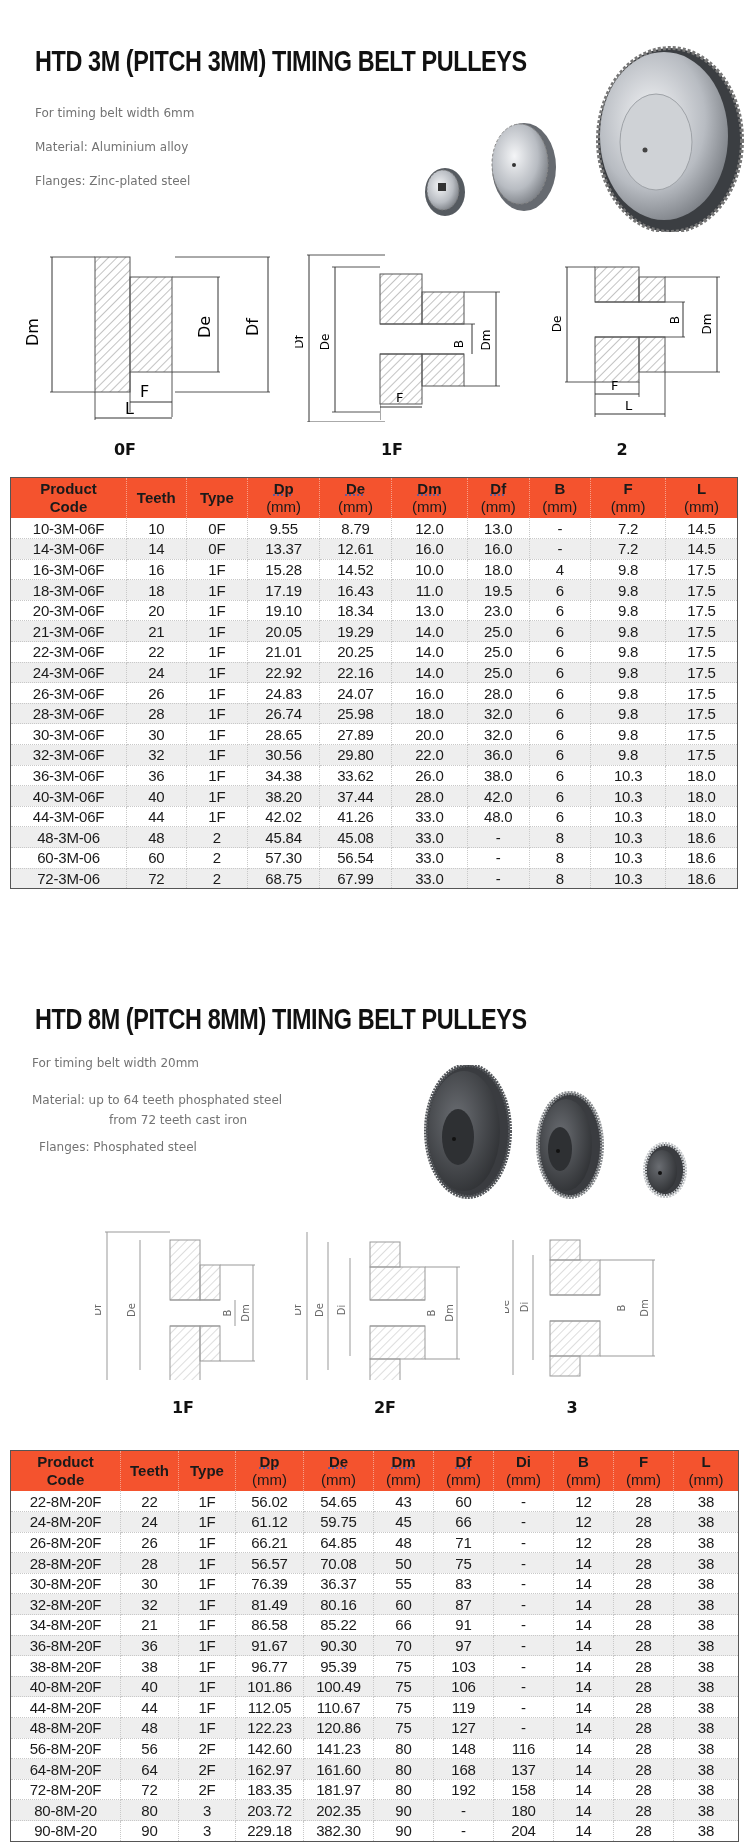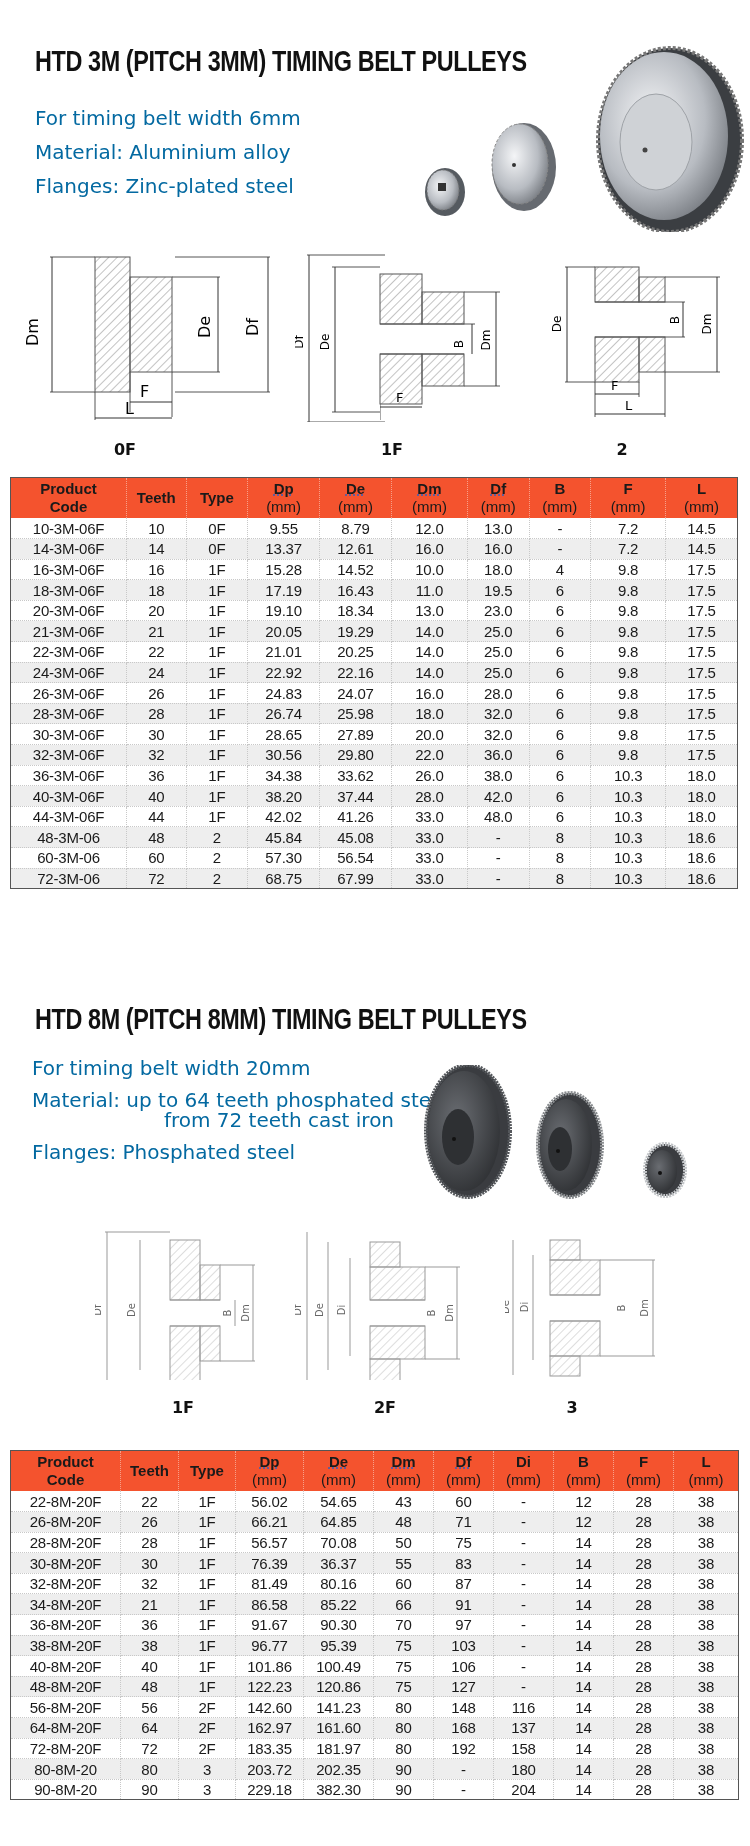--- a/index.html
+++ b/index.html
@@ -5,21 +5,21 @@
   * { box-sizing: border-box; margin: 0; padding: 0; }
   html, body { width: 750px; background: #ffffff; }
   body { font-family: "Liberation Sans", sans-serif; color: #111; position: relative; height: 1846px; overflow: hidden; }
   .section { position: absolute; left: 0; width: 750px; }
   .title {
     position: absolute; left: 35px;
     font-family: "Liberation Sans", sans-serif; font-weight: bold;
     font-size: 30px; letter-spacing: -0.5px; transform: scaleX(0.78); transform-origin: left center;
     color: #111; text-transform: uppercase; white-space: nowrap;
   }
-  .spec { position: absolute; left: 35px; font-family: "DejaVu Sans", sans-serif; font-size: 20px; color: #0369a1; white-space: nowrap; text-align: center; }
+  .spec { position: absolute; left: 35px; font-family: "DejaVu Sans", sans-serif; font-size: 12px; color: #737373; white-space: nowrap; }
   .spec .indent { display: block; padding-left: 77px; }
   .photo { position: absolute; }
   .diagram { position: absolute; }
   .diag-label { position: absolute; font-family: "DejaVu Sans", sans-serif; font-weight: bold; font-size: 16px; color: #111; text-align: center; width: 60px; }
   table.spec-table {
     position: absolute; left: 10px; width: 728px; border-collapse: collapse;
     font-family: "Liberation Sans", sans-serif; font-size: 15px; table-layout: fixed;
     border: 1.5px solid #555;
   }
   table.spec-table th {
@@ -406,21 +406,21 @@
 </div>
 
 <div class="section" style="top:990px; height:856px;">
   <h1 class="title" style="top:12px;">HTD 8M (PITCH 8MM)  TIMING BELT PULLEYS</h1>
 
   <div class="spec" style="top:66px; left:32px;">For timing belt width 20mm</div>
   <div class="spec" style="top:100px; left:32px; line-height:20px;">
     <span>Material: up to 64 teeth phosphated steel</span>
     <span class="indent">from 72 teeth cast iron</span>
   </div>
-  <div class="spec" style="top:150px; left:32px;">Flanges: Phosphated steel</div>
+  <div class="spec" style="top:150px; left:39px;">Flanges: Phosphated steel</div>
 
   <svg class="photo" style="left:420px; top:75px;" width="300" height="135" viewBox="0 0 300 135">
     <defs>
       <radialGradient id="dark" cx="40%" cy="40%" r="70%">
         <stop offset="0%" stop-color="#6a6d72"></stop>
         <stop offset="100%" stop-color="#2c2e31"></stop>
       </radialGradient>
     </defs>
 
     <ellipse cx="48" cy="66" rx="42" ry="66" fill="#3a3c40" stroke="#55585c" stroke-width="4" stroke-dasharray="2 1"></ellipse>
@@ -541,20 +541,33 @@
           <td>56.02</td>
           <td>54.65</td>
           <td>43</td>
           <td>60</td>
           <td>-</td>
           <td>12</td>
           <td>28</td>
           <td>38</td>
         </tr>
         <tr>
+          <td>24-8M-20F</td>
+          <td>24</td>
+          <td>1F</td>
+          <td>61.12</td>
+          <td>59.75</td>
+          <td>45</td>
+          <td>66</td>
+          <td>-</td>
+          <td>12</td>
+          <td>28</td>
+          <td>38</td>
+        </tr>
+        <tr>
           <td>26-8M-20F</td>
           <td>26</td>
           <td>1F</td>
           <td>66.21</td>
           <td>64.85</td>
           <td>48</td>
           <td>71</td>
           <td>-</td>
           <td>12</td>
           <td>28</td>
@@ -639,20 +652,33 @@
           <td>38</td>
         </tr>
         <tr>
           <td>40-8M-20F</td>
           <td>40</td>
           <td>1F</td>
           <td>101.86</td>
           <td>100.49</td>
           <td>75</td>
           <td>106</td>
+          <td>-</td>
+          <td>14</td>
+          <td>28</td>
+          <td>38</td>
+        </tr>
+        <tr>
+          <td>44-8M-20F</td>
+          <td>44</td>
+          <td>1F</td>
+          <td>112.05</td>
+          <td>110.67</td>
+          <td>75</td>
+          <td>119</td>
           <td>-</td>
           <td>14</td>
           <td>28</td>
           <td>38</td>
         </tr>
         <tr>
           <td>48-8M-20F</td>
           <td>48</td>
           <td>1F</td>
           <td>122.23</td>

